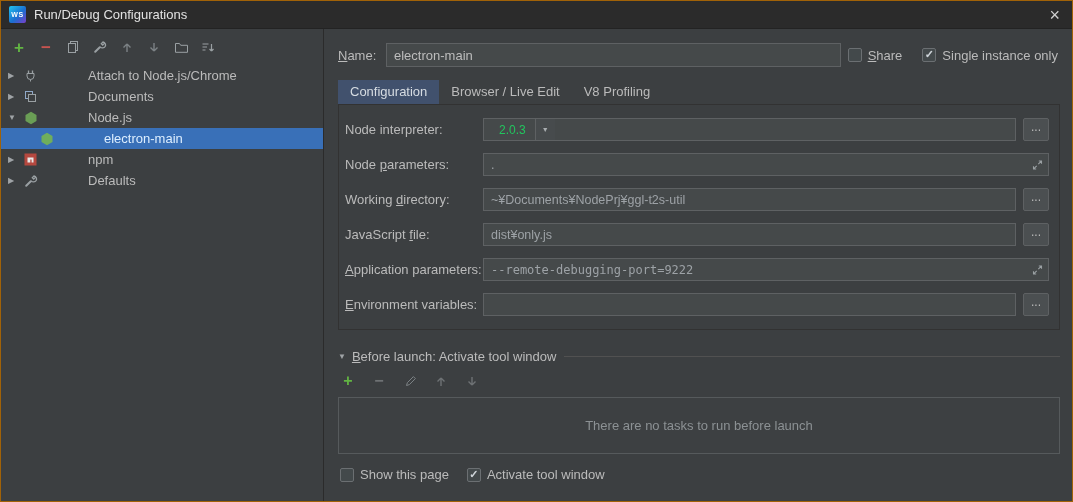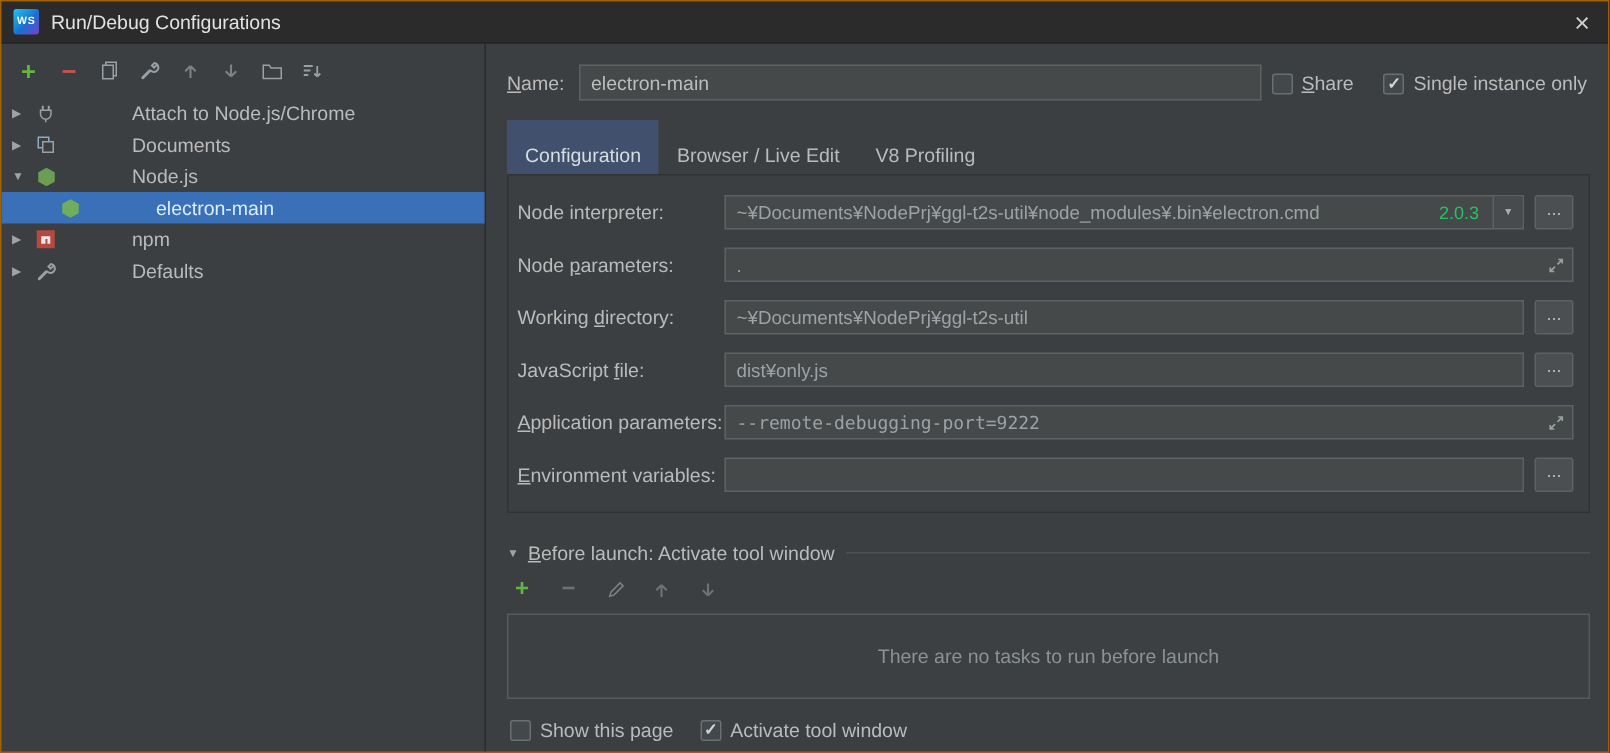--- a/index.html
+++ b/index.html
@@ -30,27 +30,27 @@
   .tree-row.child { padding-left:23px; }
   .tree-row.selected { background:#3970b8; }
   .tree-row.selected .tree-label { color:#dceeff; }
 
   
   .main { flex:1; padding:14px 12px 0 14px; min-width:0; }
   .name-row { display:flex; align-items:center; }
   .name-row > label { width:48px; flex:0 0 48px; }
   .text-input { width:455px; height:24px; background:#45494a; border:1px solid #5e6163; color:#bdbdbd; font-family:"Liberation Sans",sans-serif; font-size:13px; padding:0 7px; outline:none; }
   .cb-group { margin-left:auto; display:flex; align-items:center; gap:20px; padding-right:2px; }
-  .cb { display:inline-flex; align-items:flex-end; gap:6px; cursor:default; }
+  .cb { display:inline-flex; align-items:center; gap:6px; cursor:default; }
   .cb-box { width:14px; height:14px; background:#43494b; border:1px solid #6b6f72; border-radius:2px; display:inline-flex; align-items:center; justify-content:center; }
   .cb-box .check { display:none; color:#ced4d9; font-size:11px; font-weight:bold; margin-top:-1px; }
   .cb-box.checked .check { display:block; }
 
   .tabs { margin-top:13px; display:flex; border-bottom:1px solid #323232; }
-  .tab { padding:16px 12px 5px; color:#bbbbbb; cursor:default; }
+  .tab { padding:4px 12px 5px; color:#bbbbbb; cursor:default; }
   .tab.active { background:#41516d; color:#d6dce2; }
 
   .fields-box { border:1px solid #323232; border-top:none; padding:13px 10px 1px 6px; }
   .field-row { display:flex; align-items:center; margin-bottom:12px; }
   .field-label { width:138px; flex:0 0 138px; color:#bbbbbb; }
   .field-control { flex:1; display:flex; align-items:center; min-width:0; }
   .field-input { flex:1; height:23px; background:#45494a; border:1px solid #5e6163; display:flex; align-items:center; padding:0 7px; position:relative; min-width:0; }
   .field-input.has-expand { padding-right:22px; }
   .field-value { color:#9da2a6; font-size:12.5px; white-space:nowrap; overflow:hidden; text-overflow:ellipsis; }
   .field-value.mono { font-family:"DejaVu Sans Mono", monospace; font-size:12px; }
@@ -210,21 +210,20 @@
         <div class="tab">Browser / Live Edit</div>
         <div class="tab">V8 Profiling</div>
       </div>
 
       <div class="fields-box">
 
         <div class="field-row">
           <label class="field-label">Node interpreter:</label>
           <div class="field-control">
             <div class="combo">
-              <span class="field-value">~¥Documents¥NodePrj¥ggl-t2s-util¥node_modules¥.bin¥electron.cmd</span>
               <span class="combo-version">2.0.3</span>
               <span class="combo-arrow">▼</span>
             </div>
             <button class="browse-btn">...</button>
           </div>
         </div>
 
         <div class="field-row">
           <label class="field-label">Node <u>p</u>arameters:</label>
           <div class="field-control">

